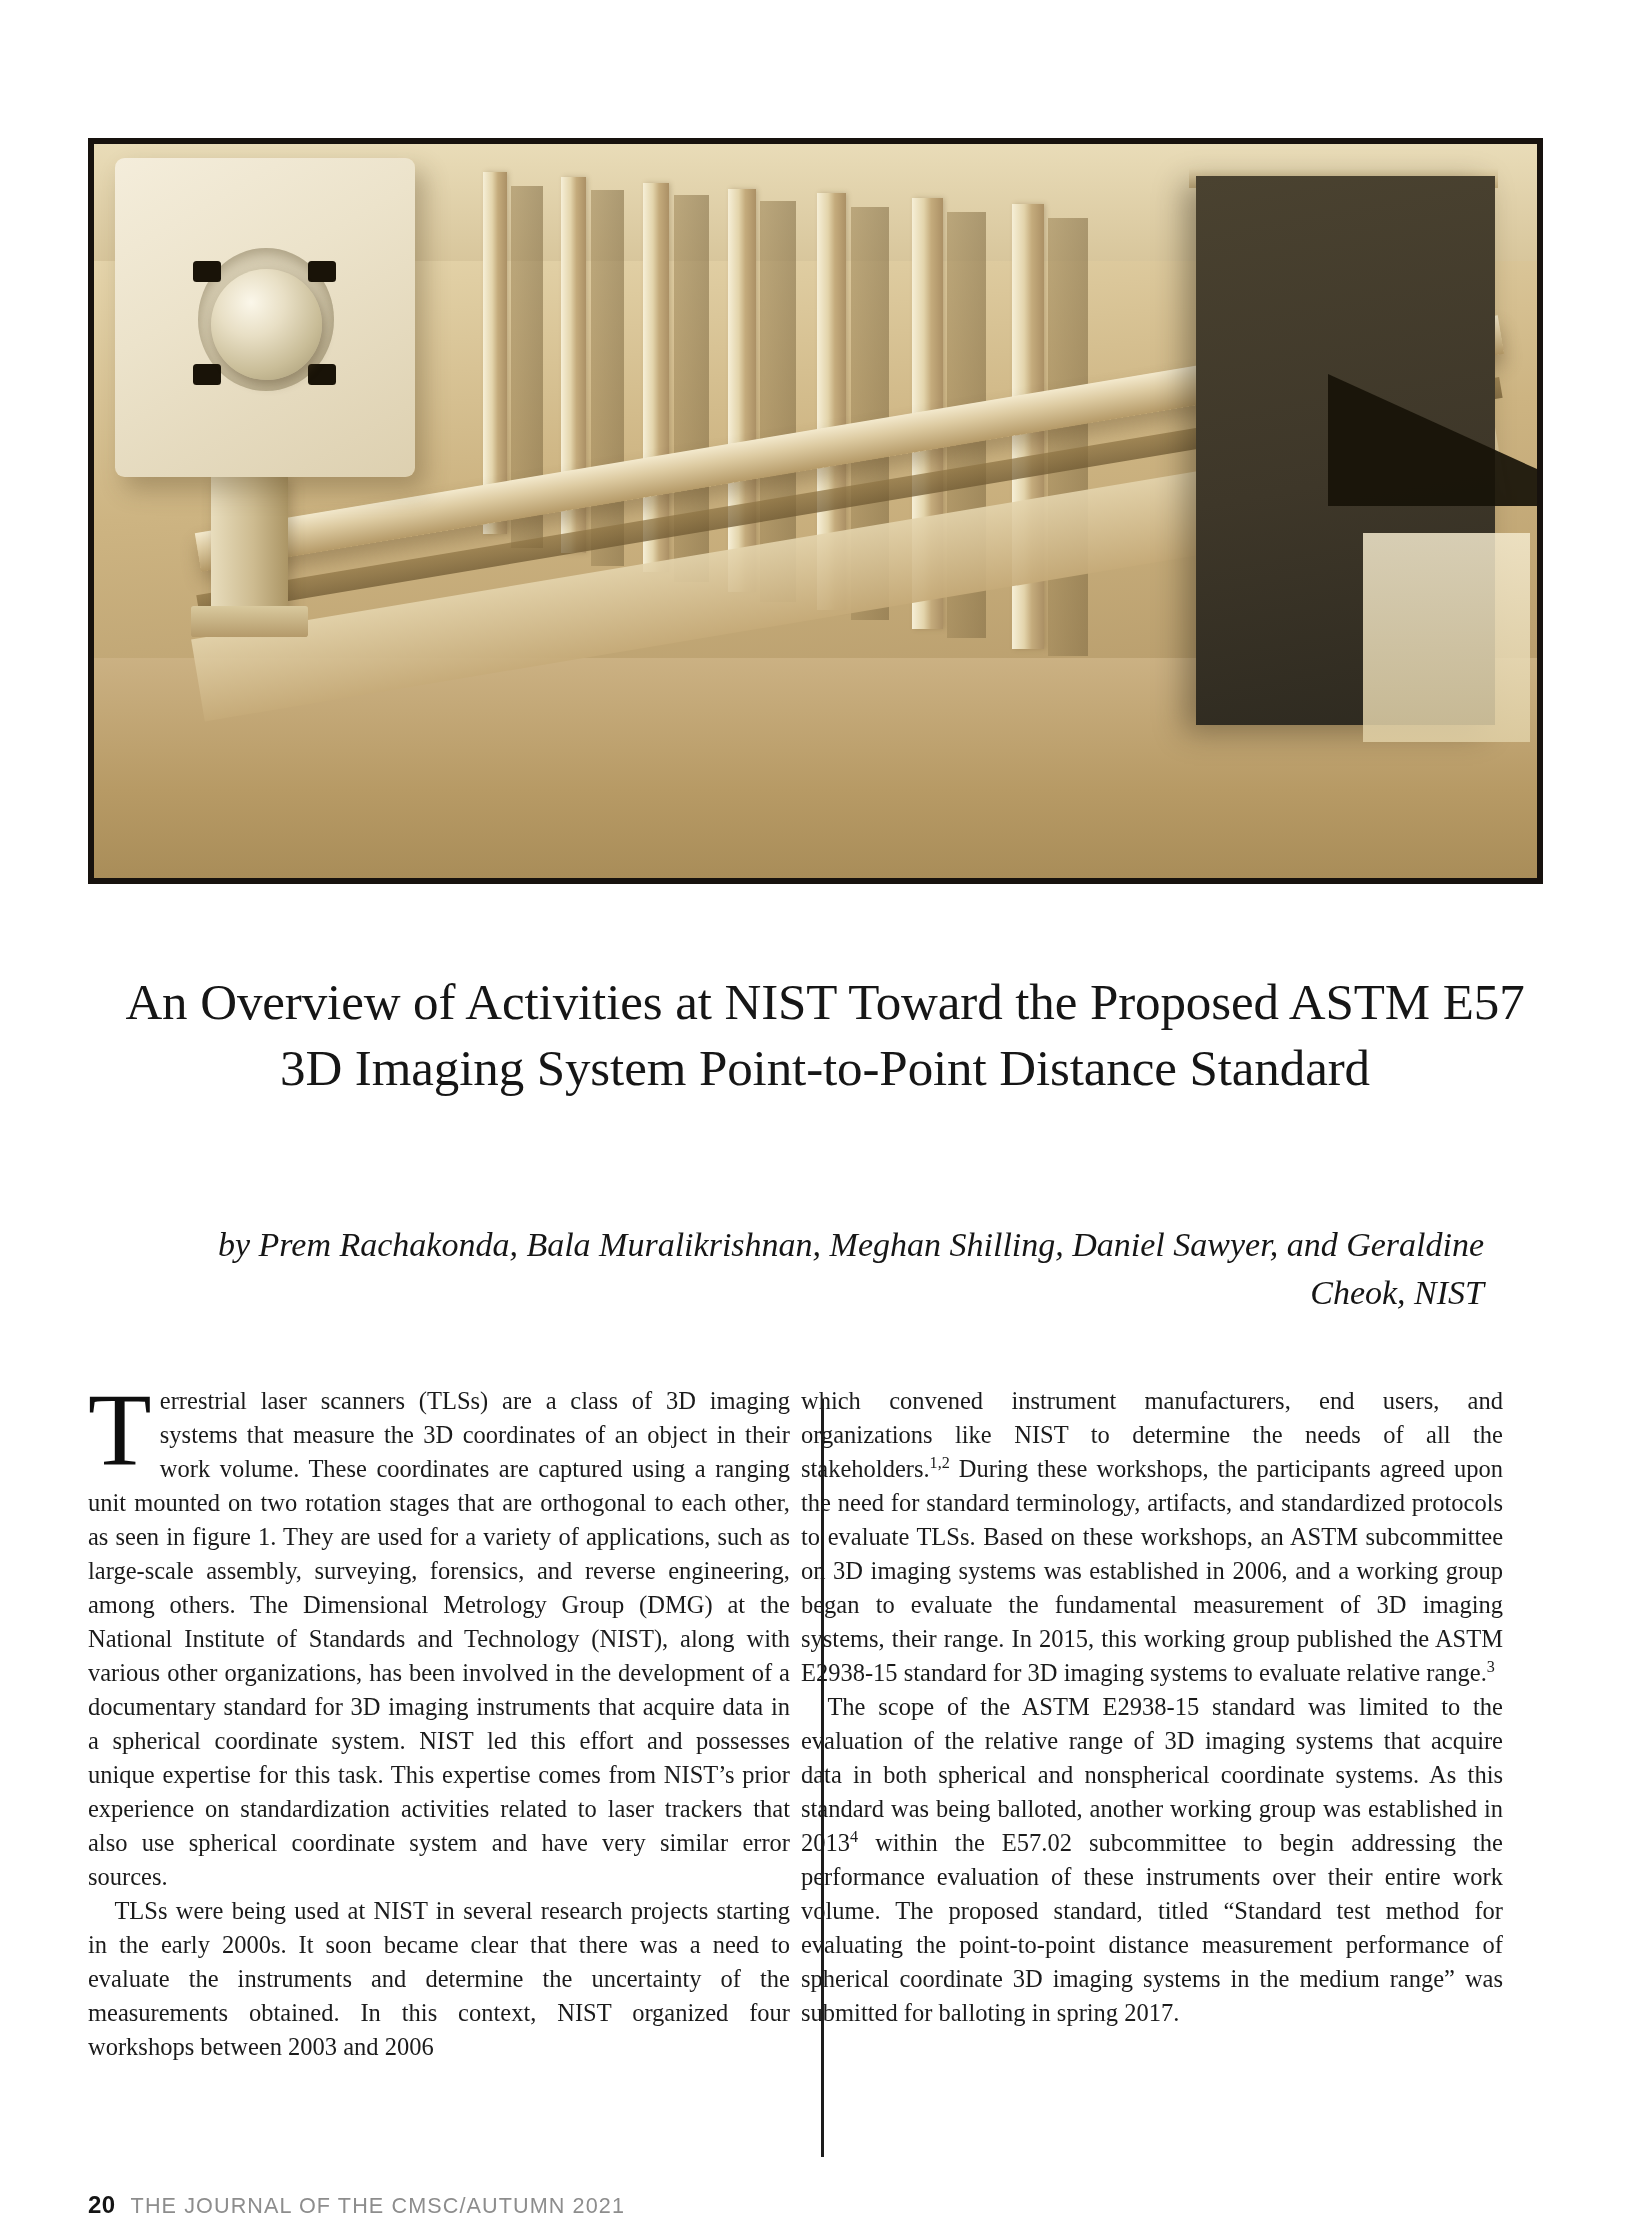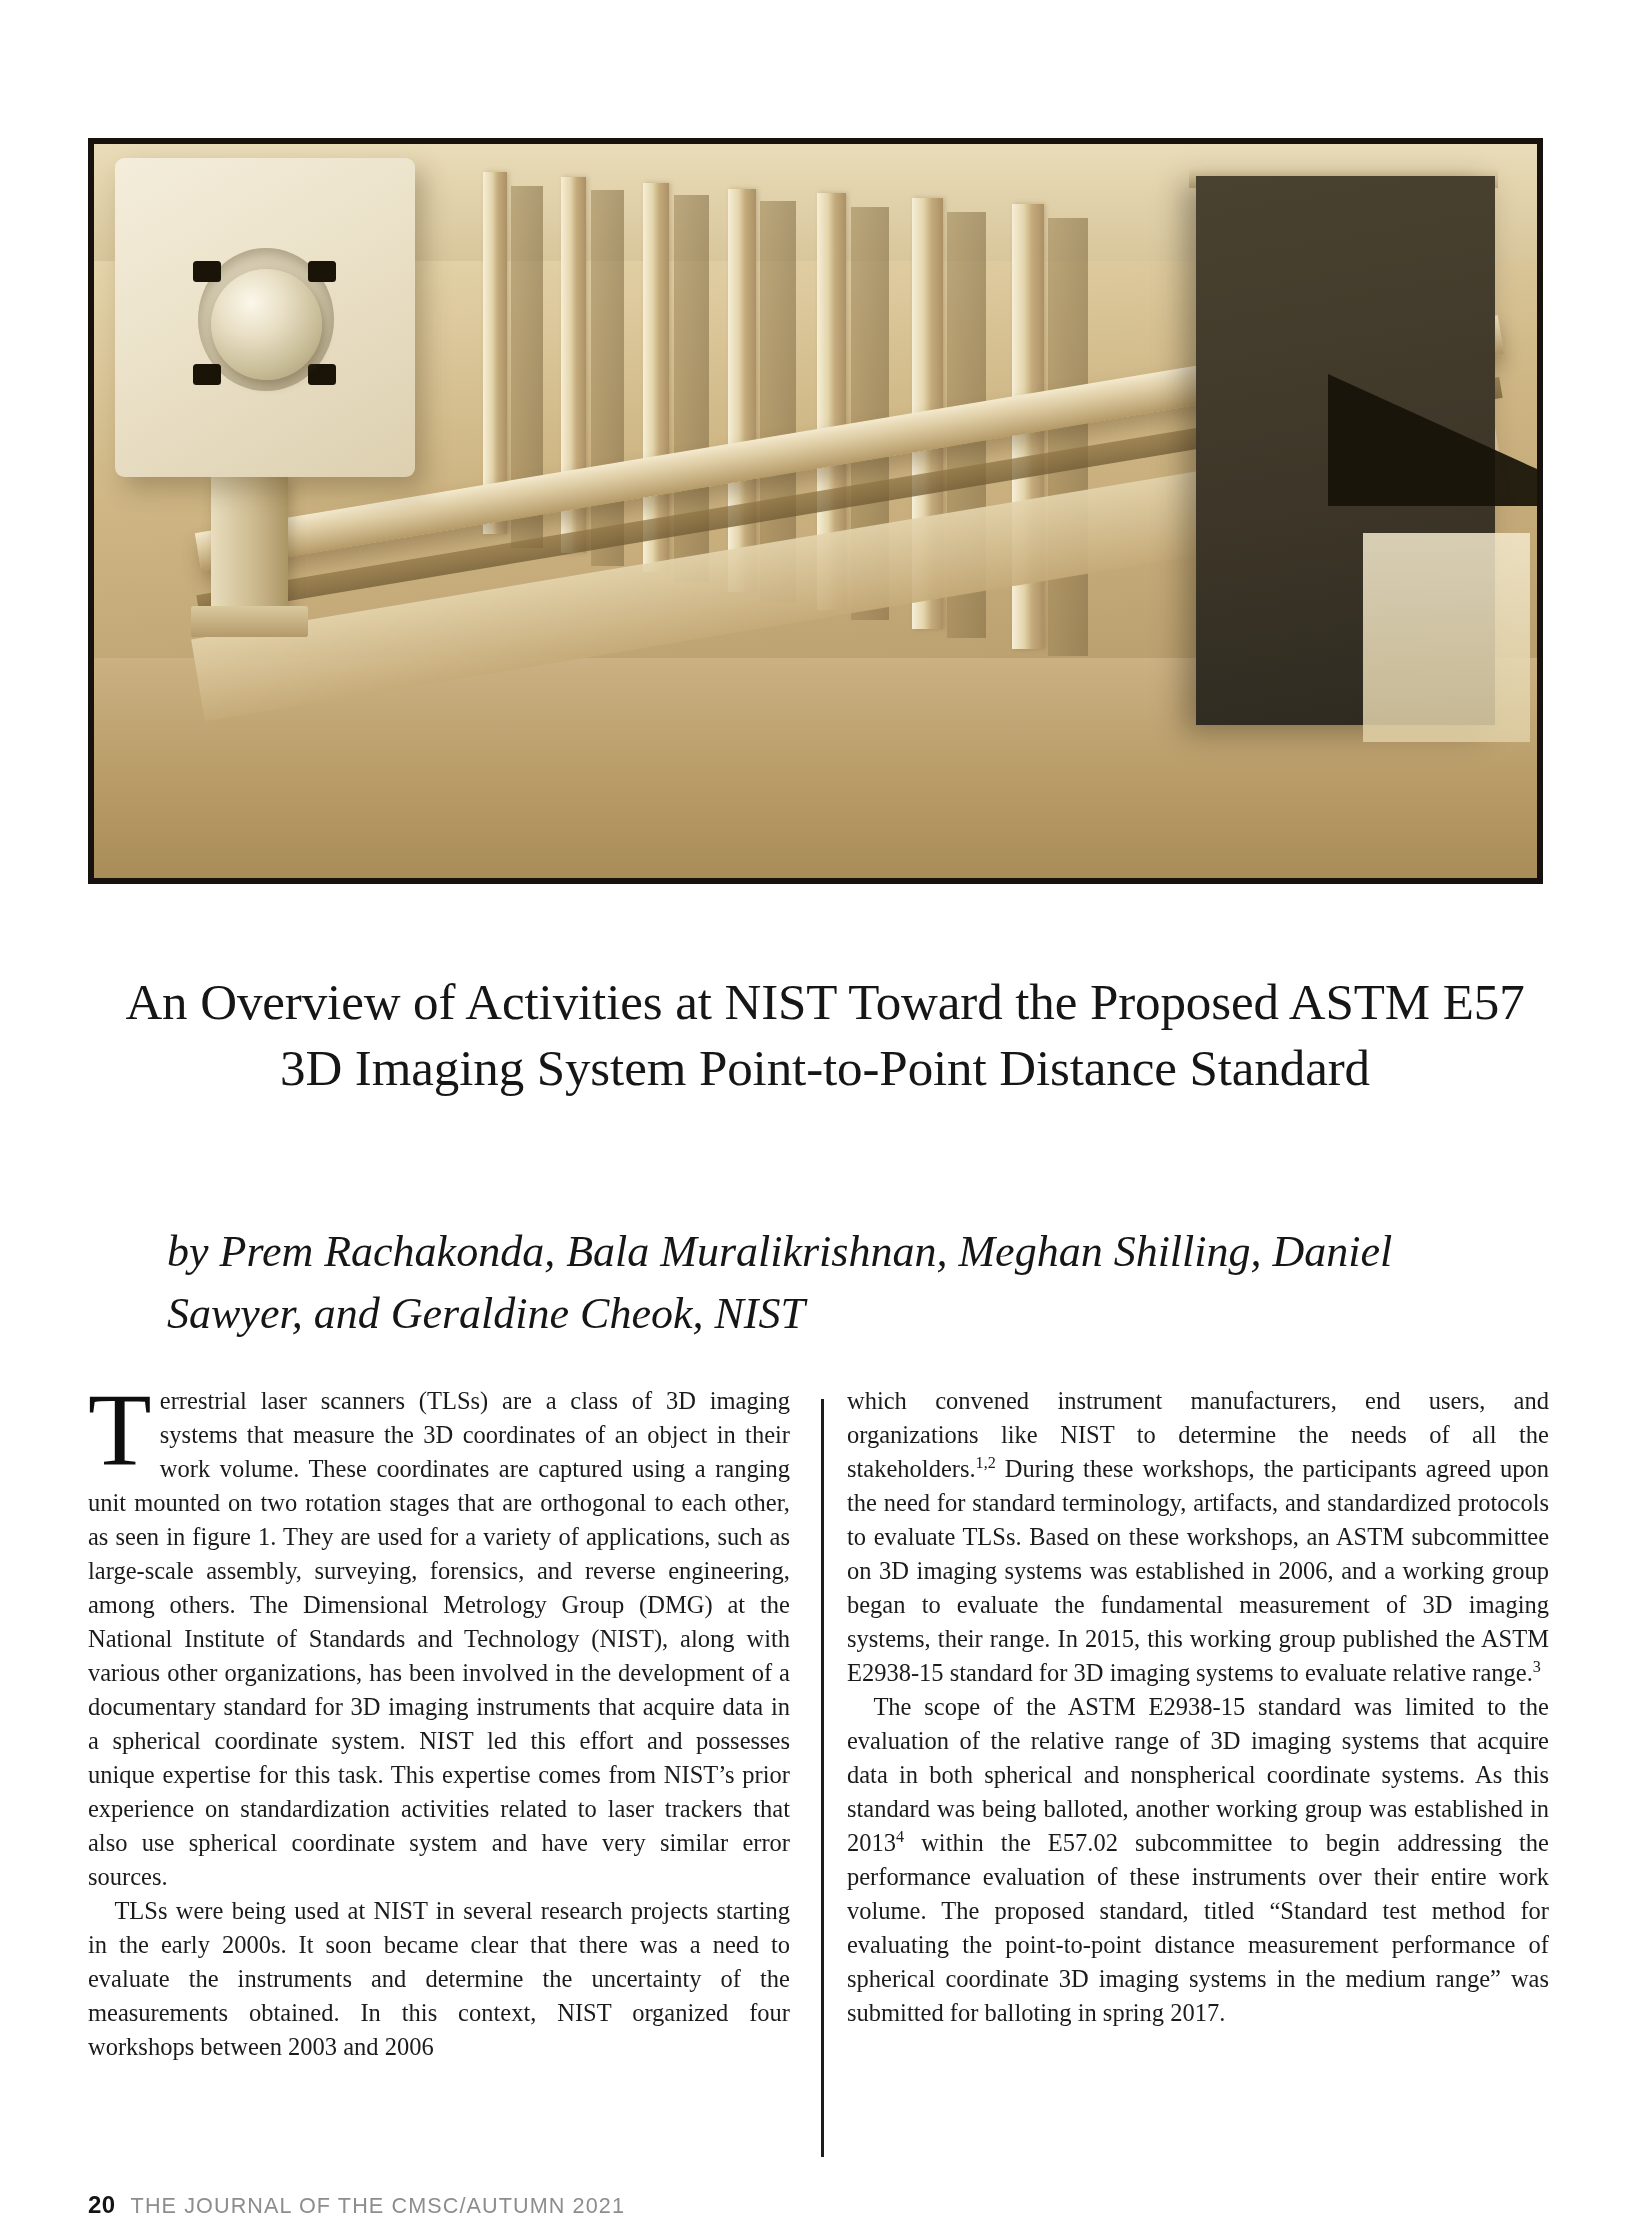--- a/index.html
+++ b/index.html
@@ -205,41 +205,41 @@
     line-height: 1.30;
     font-weight: 400;
     letter-spacing: -0.1px;
     color: #161616;
   }
   .byline {
     position: absolute;
     left: 167px;
     top: 1221px;
     width: 1317px;
-    text-align: left;
+    text-align: right;
     font-style: italic;
-    font-size: 44px;
+    font-size: 34px;
     line-height: 1.40;
     color: #161616;
   }
 
   
   .col {
     position: absolute;
     top: 1384px;
     width: 702px;
     font-size: 24.5px;
     line-height: 34px;
     text-align: justify;
     text-justify: inter-word;
     color: #1b1b1b;
     hyphens: manual;
   }
   .col-left  { left: 88px; }
-  .col-right { left: 847px; }
+  .col-right { left: 801px; }
 
   .col p { margin: 0; text-indent: 26.4px; }
   .col p.first { text-indent: 0; }
 
   .dropcap {
     float: left;
     font-size: 104px;
     line-height: 78px;
     padding: 4.2px 8.3px 0 0;
     margin-top: 2.8px;

